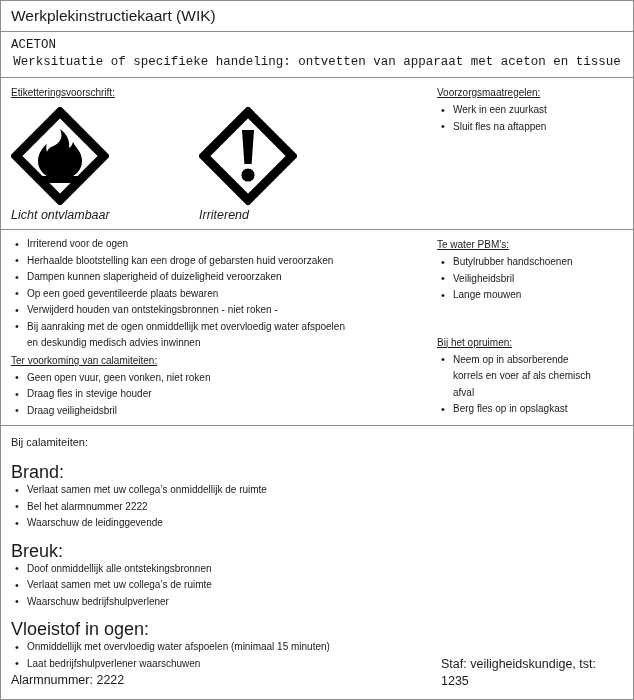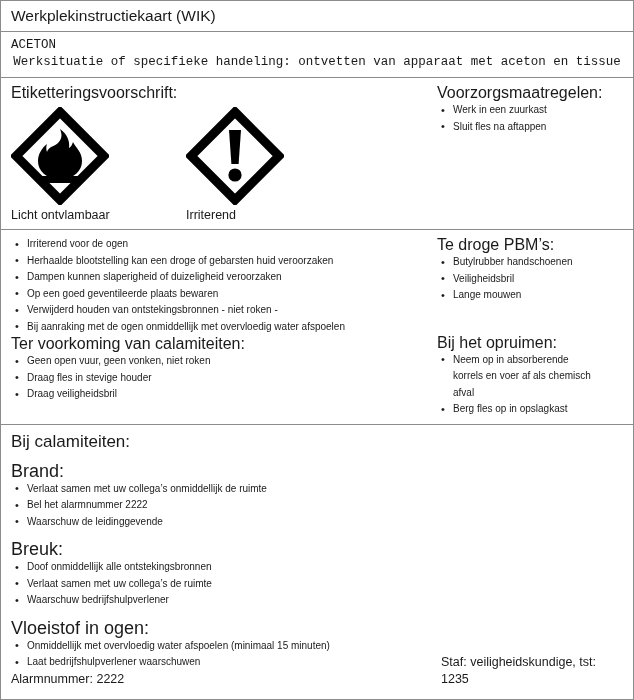--- a/index.html
+++ b/index.html
@@ -54,23 +54,24 @@
     box-sizing: border-box;
     padding: 6px 8px 6px 10px;
   }
   .col-right {
     flex: 1;
     box-sizing: border-box;
     padding: 6px 24px 6px 10px;
   }
 
   .lbl {
-    font-size: 16px;
+    font-size: 10px;
     line-height: 17px;
     margin: 0 0 1px 0;
+    text-decoration: underline;
   }
   ul.b {
     list-style: none;
     margin: 0;
     padding: 0;
   }
   ul.b > li {
     position: relative;
     padding-left: 16px;
     font-size: 10px;
@@ -84,22 +85,23 @@
     top: -0.5px;
     font-size: 11px;
   }
   li .cont {
     display: block;
   }
 
   
   .picto-row {
     display: flex;
-    gap: 0px;
+    gap: 13px;
     margin-top: 6px;
+    font-style: italic;
   }
   .picto-cell {
     width: 175px;
   }
   .picto-box {
     width: 98px;
     height: 98px;
     position: relative;
   }
   .picto-caption {
@@ -115,21 +117,21 @@
     flex: 1 1 auto;
   }
   .cal .blk { margin-bottom: 11px; }
   .cal .blk:last-child { margin-bottom: 0; }
   .cal-head {
     font-size: 18px;
     line-height: 17px;
     margin-bottom: 1px;
   }
   .cal-top {
-    font-size: 17px;
+    font-size: 11px;
     line-height: 17px;
     margin-bottom: 13px;
   }
 
   
   .cal-split {
     display: flex;
   }
   .cal-split .left { width: 426px; box-sizing: border-box; }
   .cal-split .right {
@@ -212,31 +214,32 @@
   <div class="sec cols">
     <div class="col-left">
       <ul class="b">
         <li><span>Irriterend voor de ogen</span></li>
         <li><span>Herhaalde blootstelling kan een droge of gebarsten huid veroorzaken</span></li>
         <li><span>Dampen kunnen slaperigheid of duizeligheid veroorzaken</span></li>
         <li><span>Op een goed geventileerde plaats bewaren</span></li>
         <li><span>Verwijderd houden van ontstekingsbronnen - niet roken -</span></li>
         <li>
           <span class="cont">Bij aanraking met de ogen onmiddellijk met overvloedig water afspoelen</span>
+          <span class="cont">en deskundig medisch advies inwinnen</span>
         </li>
       </ul>
       <div class="lbl">Ter voorkoming van calamiteiten:</div>
       <ul class="b">
         <li><span>Geen open vuur, geen vonken, niet roken</span></li>
         <li><span>Draag fles in stevige houder</span></li>
         <li><span>Draag veiligheidsbril</span></li>
       </ul>
     </div>
     <div class="col-right">
-      <div class="lbl">Te droge PBM’s:</div>
+      <div class="lbl">Te water PBM’s:</div>
       <ul class="b">
         <li><span>Butylrubber handschoenen</span></li>
         <li><span>Veiligheidsbril</span></li>
         <li><span>Lange mouwen</span></li>
       </ul>
       <div style="height:30px"></div>
       <div class="lbl">Bij het opruimen:</div>
       <ul class="b">
         <li>
           <span class="cont">Neem op in absorberende</span>

